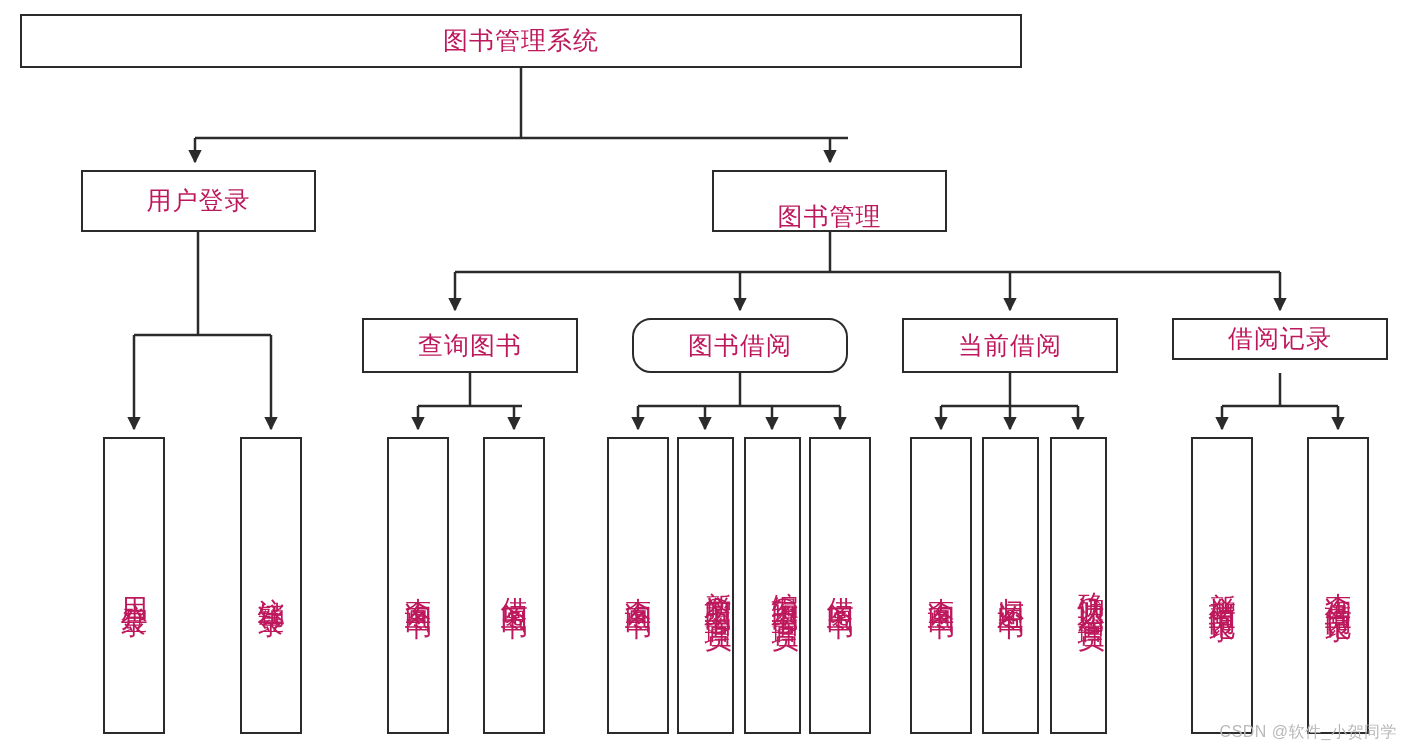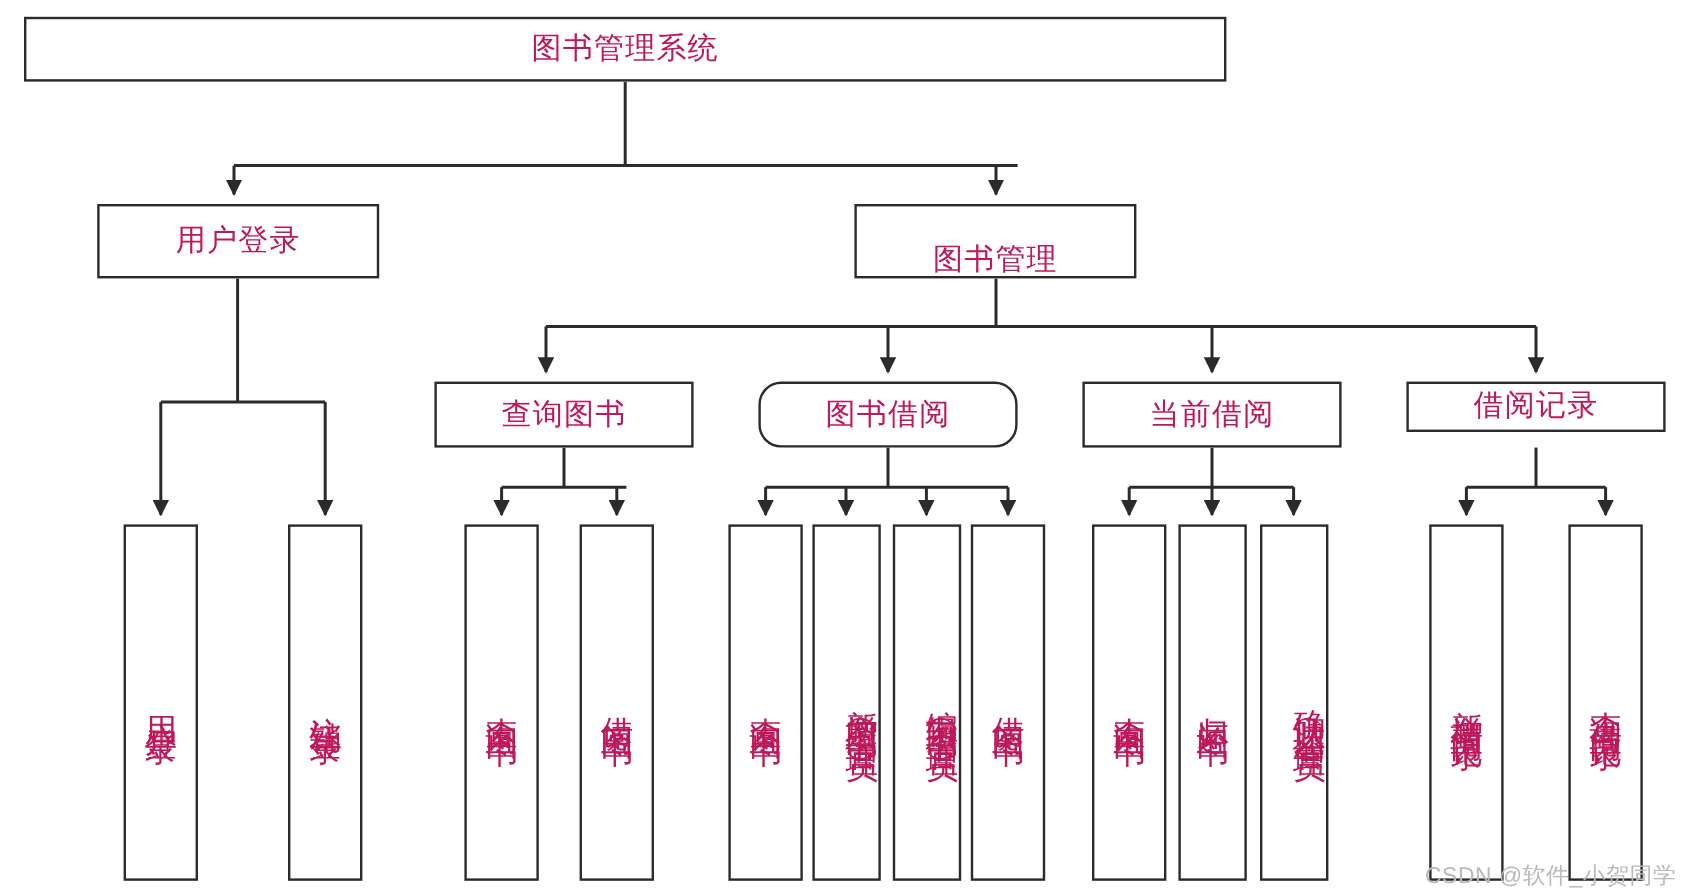--- a/index.html
+++ b/index.html
@@ -44,21 +44,21 @@
     writing-mode:vertical-rl;
     text-orientation:upright;
     white-space:nowrap;
   }
   .node.v.mid{align-items:center;padding-top:0;}
 
   .watermark{
     position:absolute;
     right:8px;
     bottom:4px;
-    font-size:19px;
+    font-size:16px;
     color:#b9b9b9;
     letter-spacing:0.5px;
     z-index:5;
     white-space:nowrap;
     font-family:"Liberation Sans","DejaVu Sans",sans-serif;
   }
 </style>
 </head>
 <body>
 

